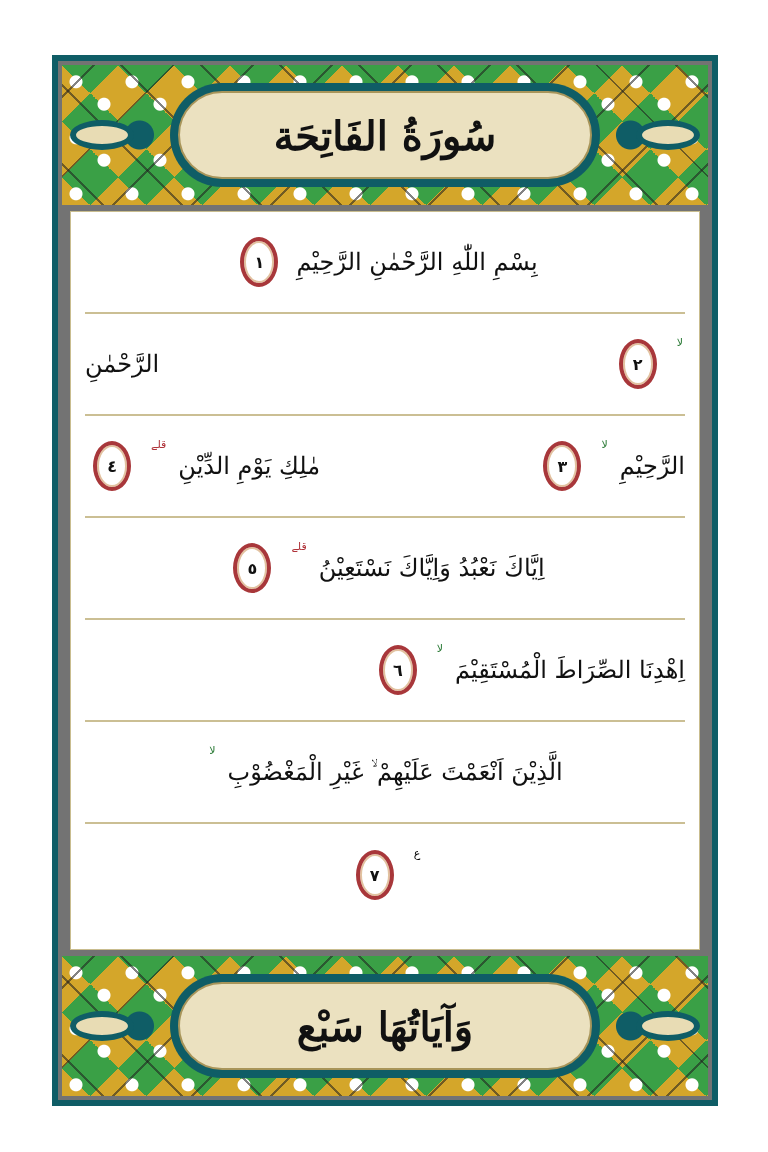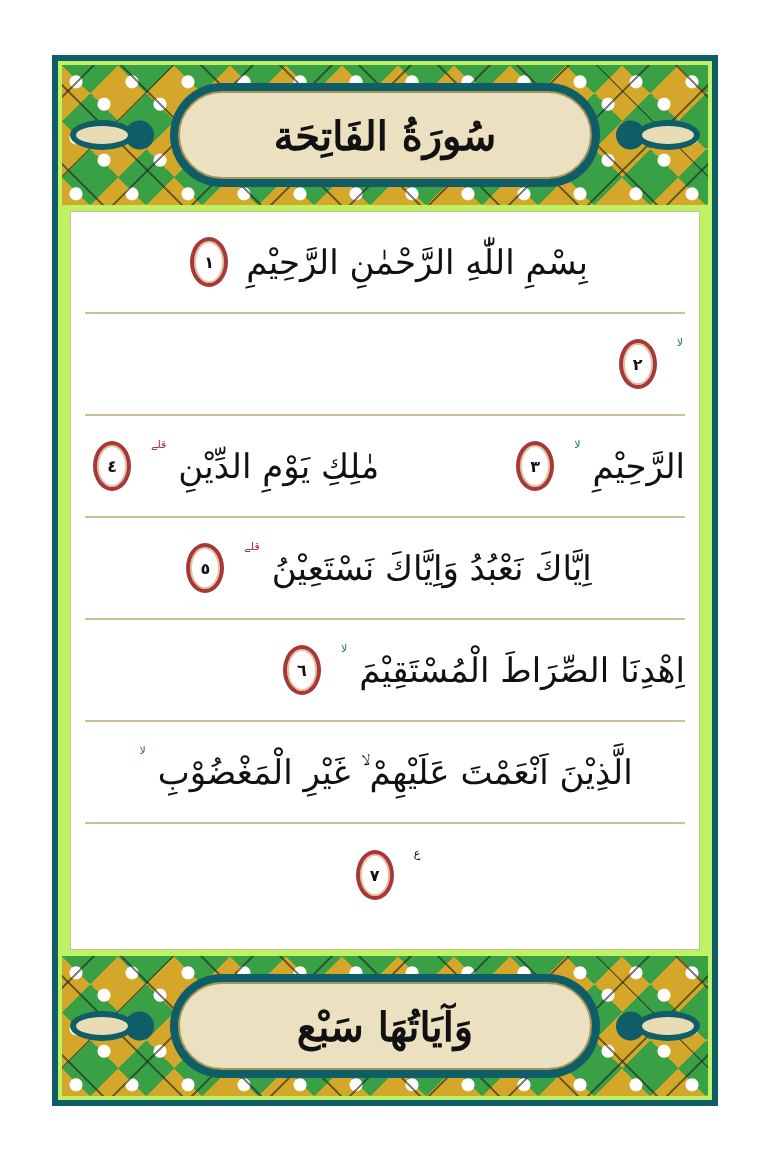--- a/index.html
+++ b/index.html
@@ -1,18 +1,18 @@
 <!DOCTYPE html>
 <html><head>
 <meta charset="utf-8">
 <style>
   html,body{margin:0;padding:0;background:#ffffff;}
   body{width:768px;height:1152px;position:relative;overflow:hidden;font-family:"DejaVu Sans",sans-serif;}
   .page{position:absolute;left:52px;top:55px;width:666px;height:1051px;background:#0f5d66;box-sizing:border-box;}
-  .inner{position:absolute;left:6px;top:6px;right:6px;bottom:6px;background:#bef264;}
+  .inner{position:absolute;left:6px;top:6px;right:6px;bottom:6px;background:#737373;}
   .band{position:absolute;left:4px;right:4px;height:140px;overflow:hidden;
     background:
       radial-gradient(circle at 12% 50%, #0f5d66 0 14px, transparent 15px),
       radial-gradient(circle at 88% 50%, #0f5d66 0 14px, transparent 15px),
       repeating-linear-gradient(45deg, rgba(0,0,0,0) 0 28px, rgba(30,30,30,.55) 28px 30px, rgba(0,0,0,0) 30px 56px),
       repeating-linear-gradient(-45deg, rgba(0,0,0,0) 0 28px, rgba(30,30,30,.55) 28px 30px, rgba(0,0,0,0) 30px 56px),
       radial-gradient(circle at 25% 30%, #ffffff 0 6px, transparent 7px),
       radial-gradient(circle at 75% 70%, #ffffff 0 6px, transparent 7px),
       conic-gradient(from 45deg, #d4a62a 0 25%, #3aa046 25% 50%, #d4a62a 50% 75%, #3aa046 75% 100%);
     background-size:auto,auto,auto,auto,56px 56px,56px 56px,56px 56px;}
@@ -21,21 +21,21 @@
   .band .corner-ornament{position:absolute;top:50%;width:64px;height:30px;margin-top:-15px;border-radius:50%;background:#e8dcb4;border:6px solid #0f5d66;box-sizing:border-box;}
   .band .corner-ornament.left{left:8px;}
   .band .corner-ornament.right{right:8px;}
   .cartouche{position:absolute;left:108px;right:108px;top:18px;height:104px;border-radius:52px;background:#0f5d66;}
   .cartouche-inner{position:absolute;left:8px;right:8px;top:8px;bottom:8px;border-radius:44px;background:#ebe1c0;border:2px solid #a8955a;display:flex;align-items:center;justify-content:center;box-sizing:border-box;}
   .cartouche-text{font-family:"DejaVu Serif",serif;font-size:40px;color:#111;direction:rtl;font-weight:bold;}
   .text-area{position:absolute;left:12px;right:12px;top:150px;bottom:150px;background:#ffffff;border:1px solid #c9bd8f;}
   .line{position:absolute;left:14px;right:14px;height:102px;display:flex;align-items:center;justify-content:center;direction:rtl;border-bottom:2px solid #cbbf94;box-sizing:border-box;}
   .line:last-child{border-bottom:none;}
   .line.full{justify-content:space-between;}
-  .verse-text{font-family:"DejaVu Serif",serif;font-size:34px;color:#111;white-space:nowrap;}
+  .verse-text{font-family:"DejaVu Serif",serif;font-size:24px;color:#111;white-space:nowrap;}
   .segment{display:inline-flex;align-items:center;gap:10px;}
   .marker{display:inline-flex;align-items:center;justify-content:center;width:30px;height:42px;border-radius:50%;border:4px solid #a8373a;background:#fff;box-shadow:0 0 0 2px #e2c2a0 inset;font-family:"DejaVu Sans",sans-serif;font-size:16px;color:#111;font-weight:bold;margin:0 8px;flex:0 0 auto;}
   .stop-sign{font-size:11px;position:relative;top:-22px;margin:0 2px;}
   .stop-green{color:#2f7d3a;}
   .stop-red{color:#b0333a;}
 </style>
 </head>
 <body>
 
 <div class="page">
@@ -58,20 +58,21 @@
           <span class="verse-text">بِسْمِ اللّٰهِ الرَّحْمٰنِ الرَّحِيْمِ</span>
           <span class="marker">١</span>
         </span>
       </div>
 
       <div class="line full" style="top:102px">
         <span class="segment">
           <span class="stop-sign stop-green">لا</span>
           <span class="marker">٢</span>
         </span>
+        <span class="verse-text">الرَّحْمٰنِ</span>
       </div>
 
       <div class="line full" style="top:204px">
         <span class="segment">
           <span class="verse-text">الرَّحِيْمِ</span>
           <span class="stop-sign stop-green">لا</span>
           <span class="marker">٣</span>
         </span>
         <span class="segment">
           <span class="verse-text">مٰلِكِ يَوْمِ الدِّيْنِ</span>

